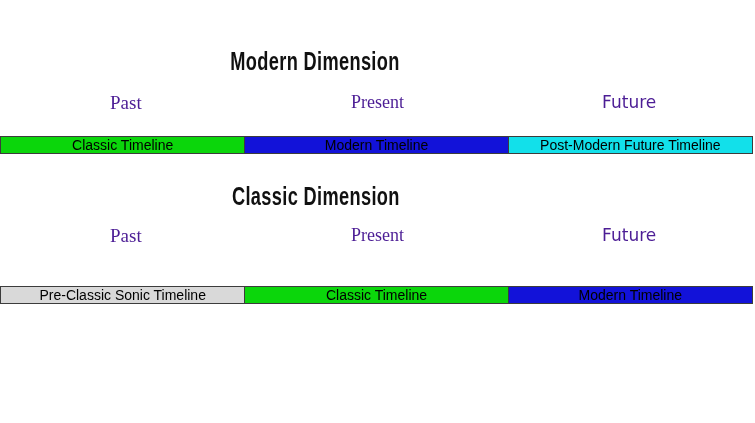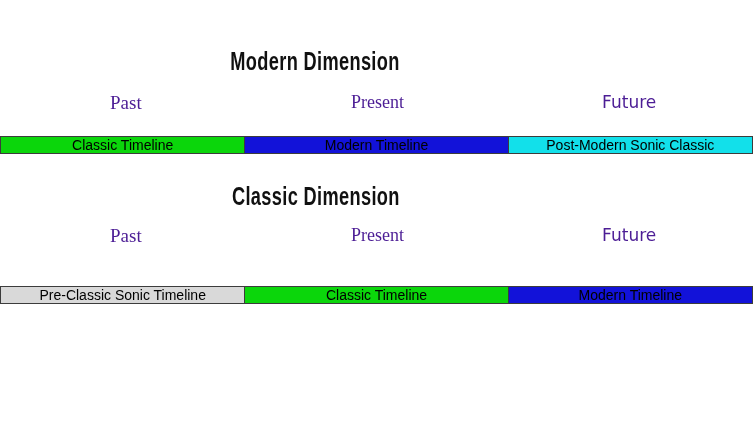--- a/index.html
+++ b/index.html
@@ -85,21 +85,21 @@
 
   <div class="labels-row labels-row-1">
     <div class="time-label label-past">Past</div>
     <div class="time-label label-present">Present</div>
     <div class="time-label label-future">Future</div>
   </div>
 
   <div class="timeline-bar bar-1">
     <div class="segment seg-a" style="background-color: rgb(11, 214, 11);">Classic Timeline</div>
     <div class="segment seg-b" style="background-color: rgb(18, 18, 217);">Modern Timeline</div>
-    <div class="segment seg-c" style="background-color: rgb(18, 224, 234);">Post-Modern Sonic Classic</div>
+    <div class="segment seg-c" style="background-color: rgb(18, 224, 234);">Post-Modern Future Timeline</div>
   </div>
 
   <div class="title-row title-row-2">
     <span class="dimension-title">Classic Dimension</span>
   </div>
 
   <div class="labels-row labels-row-2">
     <div class="time-label label-past">Past</div>
     <div class="time-label label-present">Present</div>
     <div class="time-label label-future">Future</div>

